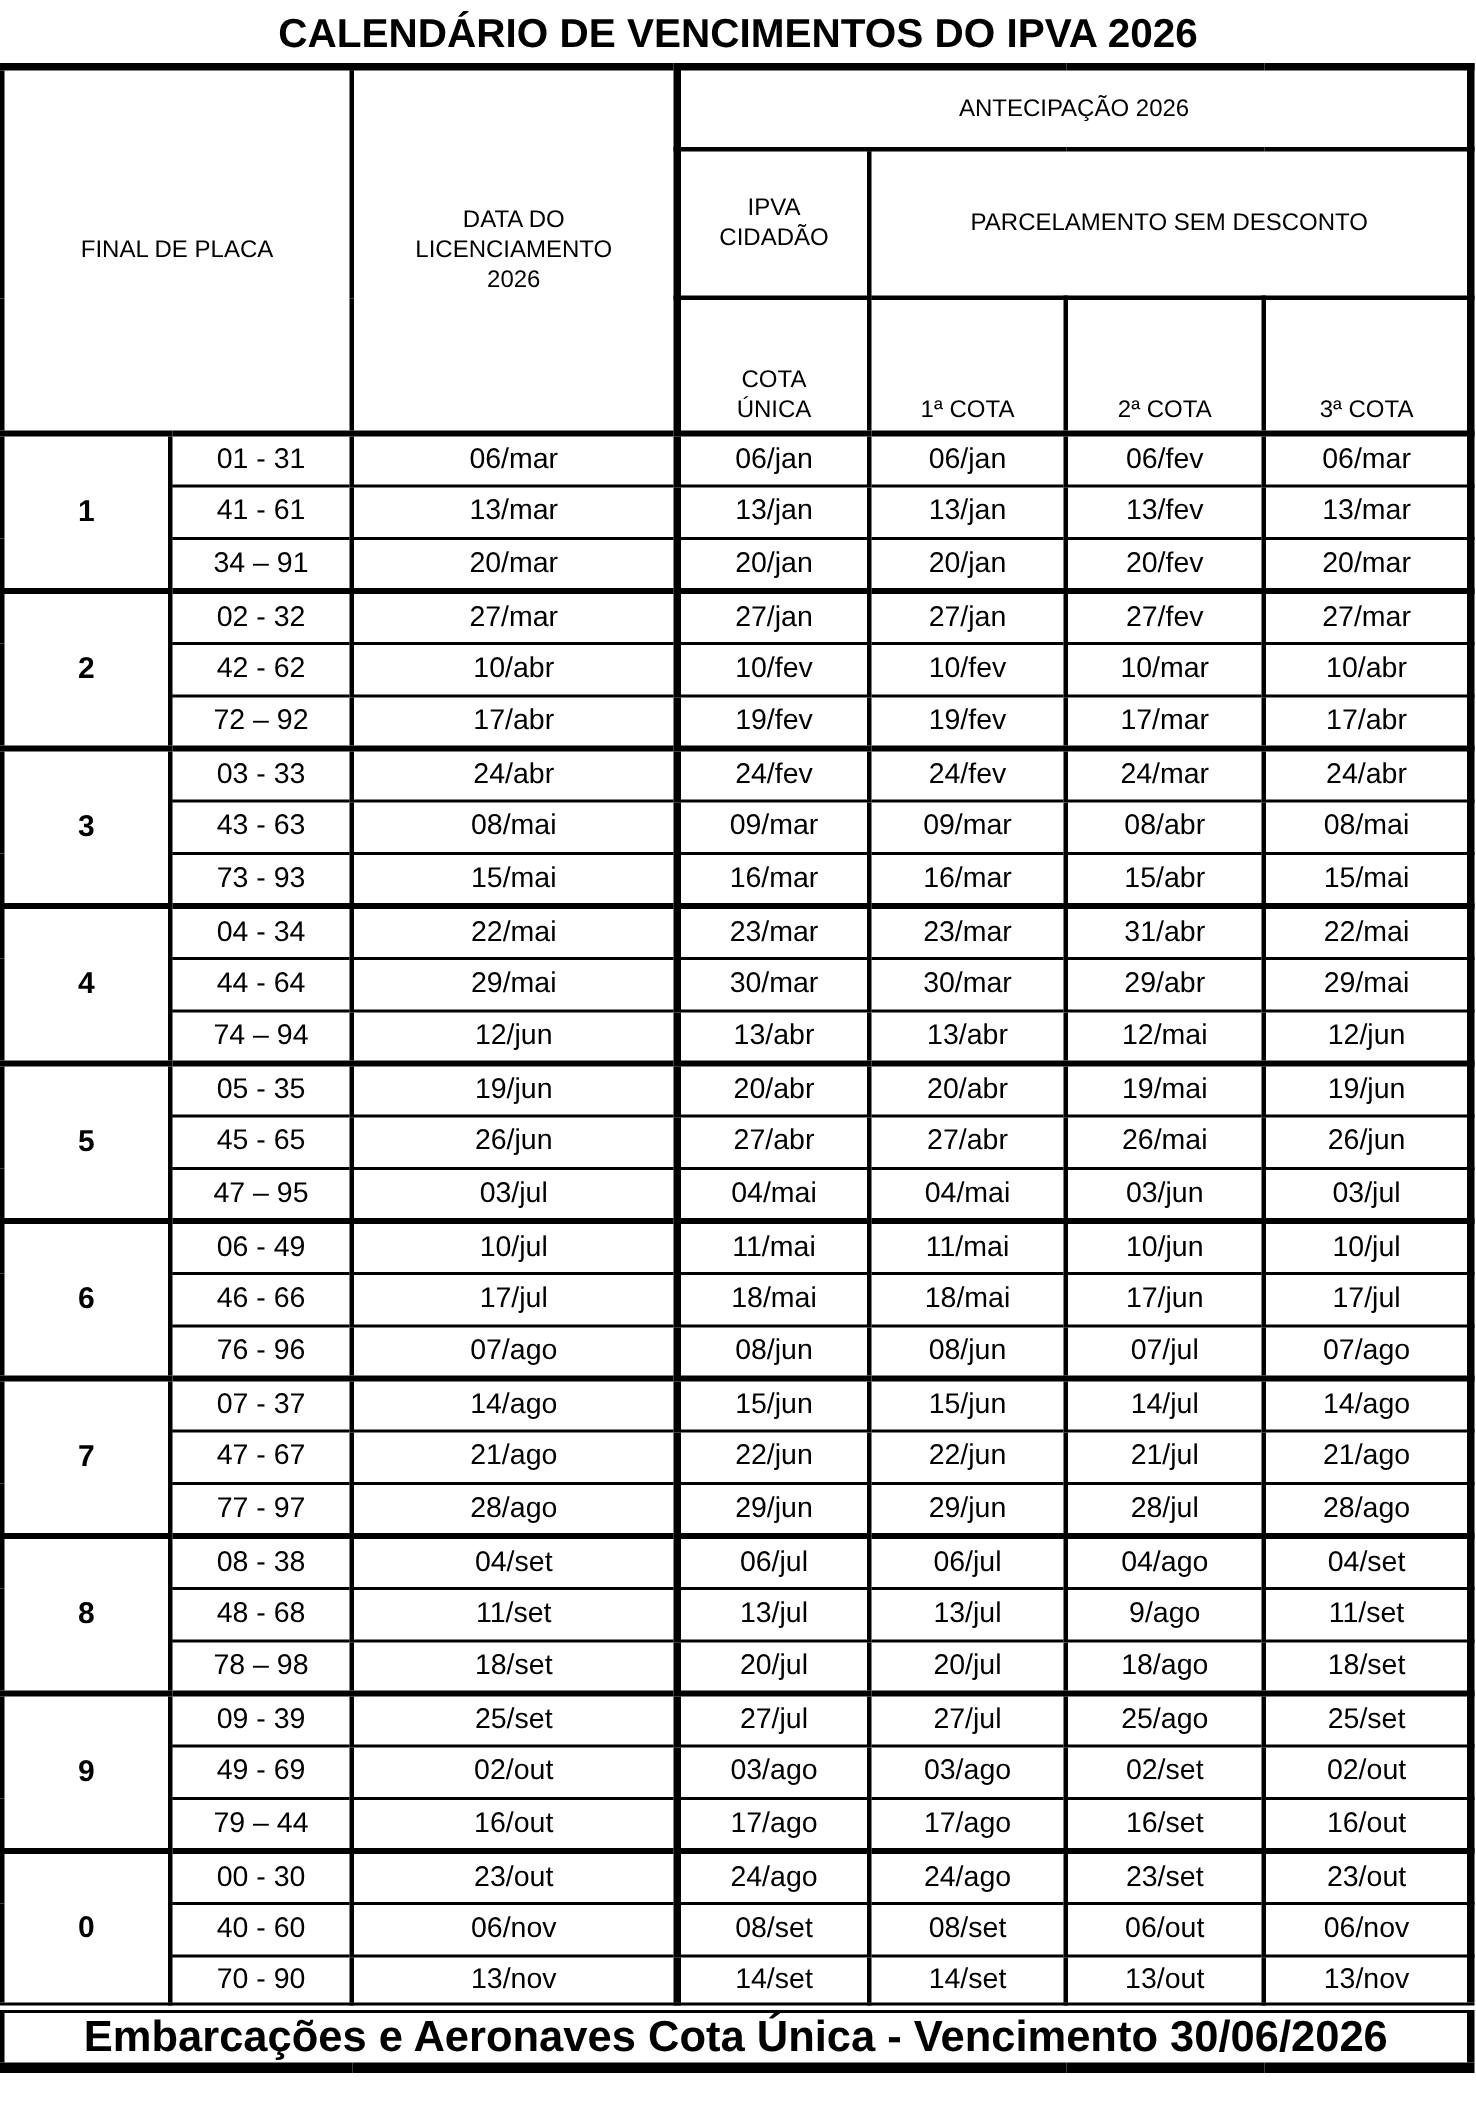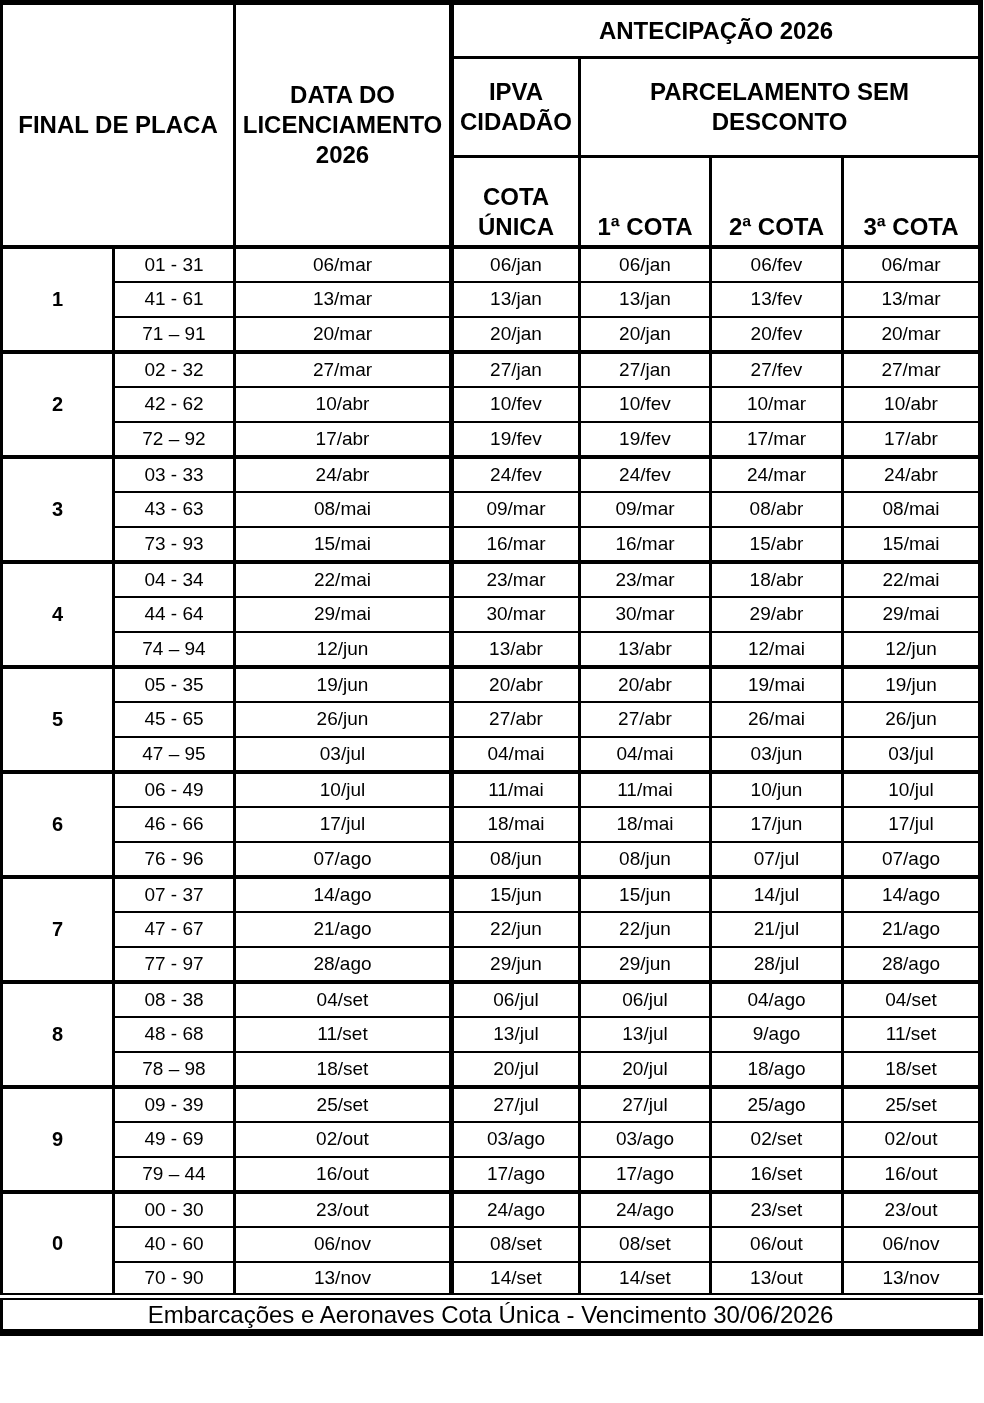--- a/index.html
+++ b/index.html
@@ -32,48 +32,49 @@
   }
   th, td {
     border: 3px solid #000;
     border-top-width: 2px;
     border-bottom-width: 2px;
     text-align: center;
     vertical-align: middle;
     overflow: hidden;
   }
   thead th {
-    font-size: 24px;
-    font-weight: bold;
+    font-size: 16px;
+    font-weight: normal;
     line-height: 1.25;
     white-space: pre-line;
     border-top-width: 3px;
     border-bottom-width: 3px;
   }
   .cR5 { border-right-width: 5px; }
   tr.h1 { height: 55px; }
   tr.h2 { height: 99px; }
   tr.h3 { height: 90px; }
   th.th-cu, th.th-c { vertical-align: bottom; padding-bottom: 3px; }
   tbody tr { height: 35px; }
   tbody td { font-size: 19px; font-weight: normal; }
   tbody tr.group-start td { border-top-width: 4px; }
   td.digit { font-weight: bold; font-size: 20px; }
   tfoot td {
     border-top: 7px double #000;
     height: 36px;
-    font-size: 24px;
-    font-weight: normal;
+    font-size: 29px;
+    font-weight: bold;
     white-space: nowrap;
   }
 </style>
 </head>
 <body>
 
 <div class="page">
+  <div class="title">CALENDÁRIO DE VENCIMENTOS DO IPVA 2026</div>
 
   <table class="cal">
     <colgroup>
       <col style="width:112px">
       <col style="width:121px">
       <col style="width:217px">
       <col style="width:128px">
       <col style="width:131px">
       <col style="width:132px">
       <col style="width:138px">
@@ -111,21 +112,21 @@
   </tr>
   <tr>
     <td>41 - 61</td>
     <td class="cR5">13/mar</td>
     <td>13/jan</td>
     <td>13/jan</td>
     <td>13/fev</td>
     <td>13/mar</td>
   </tr>
   <tr>
-    <td>71 – 91</td>
+    <td>34 – 91</td>
     <td class="cR5">20/mar</td>
     <td>20/jan</td>
     <td>20/jan</td>
     <td>20/fev</td>
     <td>20/mar</td>
   </tr>
 
   <tr class="group-start">
     <td class="digit" rowspan="3">2</td>
     <td>02 - 32</td>
@@ -177,21 +178,21 @@
     <td>15/abr</td>
     <td>15/mai</td>
   </tr>
 
   <tr class="group-start">
     <td class="digit" rowspan="3">4</td>
     <td>04 - 34</td>
     <td class="cR5">22/mai</td>
     <td>23/mar</td>
     <td>23/mar</td>
-    <td>18/abr</td>
+    <td>31/abr</td>
     <td>22/mai</td>
   </tr>
   <tr>
     <td>44 - 64</td>
     <td class="cR5">29/mai</td>
     <td>30/mar</td>
     <td>30/mar</td>
     <td>29/abr</td>
     <td>29/mai</td>
   </tr>

